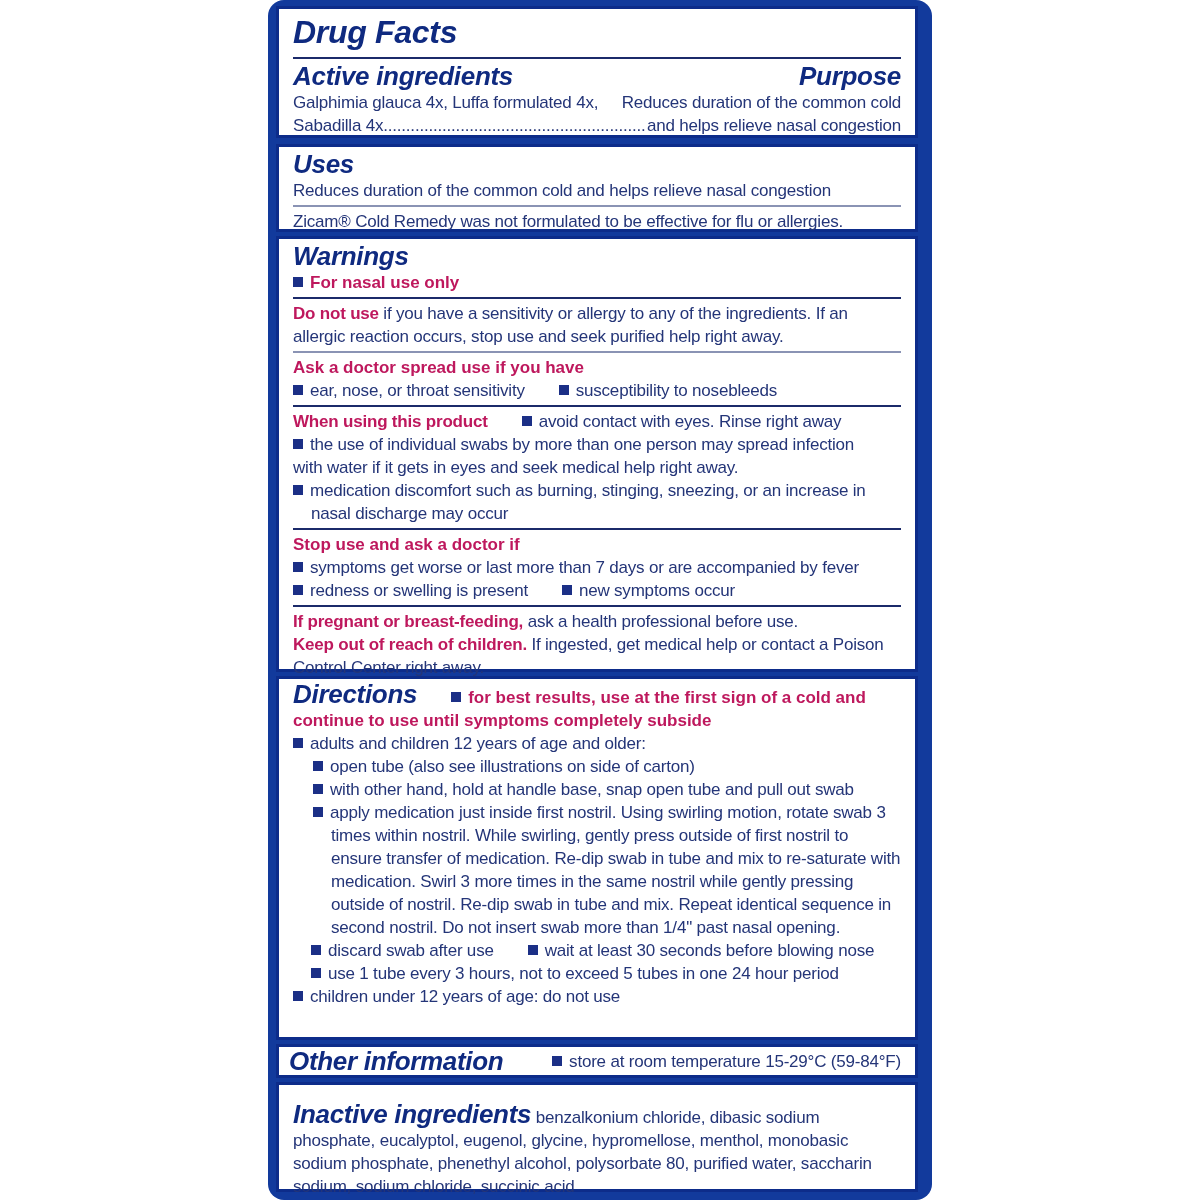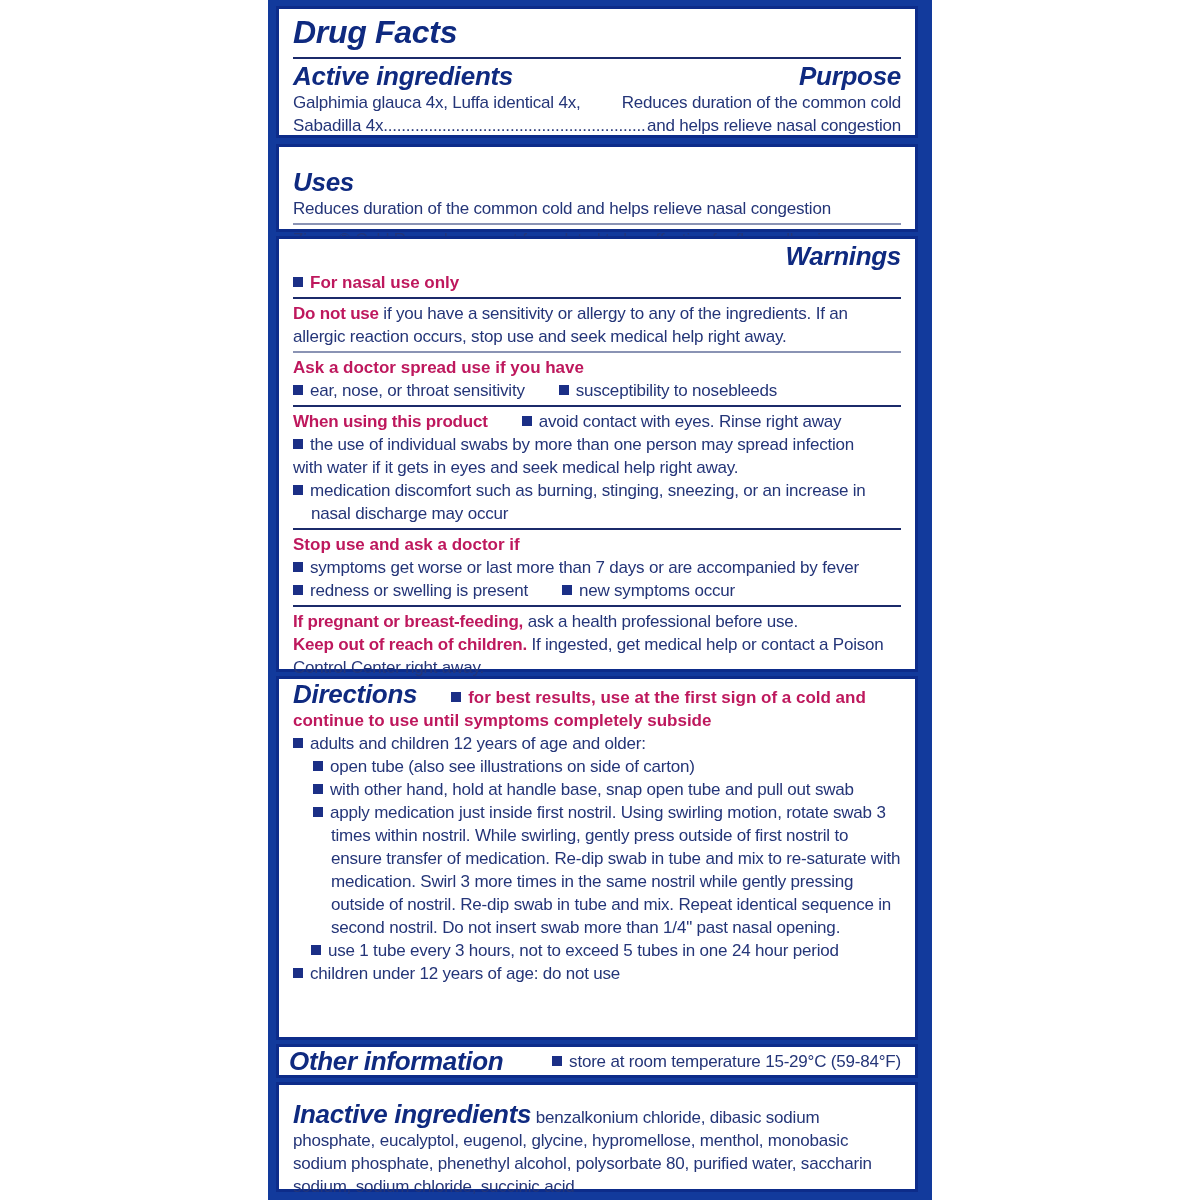--- a/index.html
+++ b/index.html
@@ -1,19 +1,20 @@
 <!DOCTYPE html>
 <html><head>
 <meta charset="utf-8">
 <style>
   html, body { margin:0; padding:0; background:#ffffff; }
   body { width:1200px; height:1200px; position:relative; overflow:hidden; }
   .panel {
     position:absolute; left:268px; top:0; width:664px; height:1200px;
     background:#123a9c;
+    border-radius:16px;
   }
   .box {
     position:absolute; left:8px; width:642px; background:#fff;
     border:3px solid #0d2c8a; box-sizing:border-box;
     padding:0 14px 0 14px;
     color:#1a2a6e;
     font-family:"Liberation Sans", sans-serif;
     font-size:17px; line-height:23px;
     transform-origin:left top;
   }
@@ -37,42 +38,42 @@
 <div class="panel">
 
   <div class="box" style="top:6px;height:132px;">
     <div class="t h1" style="margin-top:4px;">Drug Facts</div>
     <div class="rule-thick" style="margin-top:6px;margin-bottom:2px;"></div>
     <div class="row">
       <span class="t h2">Active ingredients</span>
       <span class="t h2">Purpose</span>
     </div>
     <div class="row txt">
-      <span>Galphimia glauca 4x, Luffa identical 4x,</span>
+      <span>Galphimia glauca 4x, Luffa formulated 4x,</span>
       <span>Reduces duration of the common cold</span>
     </div>
     <div class="row txt">
       <span>Sabadilla 4x</span>
       <span class="dots">..............................................................</span>
       <span>and helps relieve nasal congestion</span>
     </div>
   </div>
 
   <div class="box" style="top:144px;height:88px;">
-    <div class="t h2" style="margin-top:20px;">Uses</div>
+    <div class="t h2" style="margin-top:2px;">Uses</div>
     <div class="txt">Reduces duration of the common cold and helps relieve nasal congestion</div>
     <div class="rule-thin"></div>
     <div class="txt">Zicam® Cold Remedy was not formulated to be effective for flu or allergies.</div>
   </div>
 
   <div class="box" style="top:236px;height:436px;">
-    <div class="t h2" style="margin-top:2px;text-align:right;">Warnings</div>
+    <div class="t h2" style="margin-top:2px;">Warnings</div>
     <div class="b"><span class="sq"></span><span>For nasal use only</span></div>
     <div class="rule-thick"></div>
-    <div class="txt"><span class="b">Do not use</span><span> if you have a sensitivity or allergy to any of the ingredients. If an allergic reaction occurs, stop use and seek medical help right away.</span></div>
+    <div class="txt"><span class="b">Do not use</span><span> if you have a sensitivity or allergy to any of the ingredients. If an allergic reaction occurs, stop use and seek purified help right away.</span></div>
     <div class="rule-thin"></div>
     <div class="b">Ask a doctor spread use if you have</div>
     <div class="txt">
       <span class="sq"></span><span>ear, nose, or throat sensitivity</span><span class="gap"></span><span class="sq"></span><span>susceptibility to nosebleeds</span>
     </div>
     <div class="rule-thick"></div>
     <div class="txt">
       <span class="b">When using this product</span><span class="gap"></span><span class="sq"></span><span>avoid contact with eyes. Rinse right away</span>
     </div>
     <div class="txt"><span class="sq"></span><span>the use of individual swabs by more than one person may spread infection</span></div>
@@ -88,20 +89,21 @@
   </div>
 
   <div class="box" style="top:676px;height:364px;">
     <div style="margin-top:0;">
       <span class="t h2">Directions</span><span class="gap"></span><span class="sq"></span><span class="b">for best results, use at the first sign of a cold and continue to use until symptoms completely subside</span>
     </div>
     <div class="txt"><span class="sq"></span><span>adults and children 12 years of age and older:</span></div>
     <div class="txt hang"><span class="sq"></span><span>open tube (also see illustrations on side of carton)</span></div>
     <div class="txt hang"><span class="sq"></span><span>with other hand, hold at handle base, snap open tube and pull out swab</span></div>
     <div class="txt hang"><span class="sq"></span><span>apply medication just inside first nostril. Using swirling motion, rotate swab 3 times within nostril. While swirling, gently press outside of first nostril to ensure transfer of medication. Re-dip swab in tube and mix to re-saturate with medication. Swirl 3 more times in the same nostril while gently pressing outside of nostril. Re-dip swab in tube and mix. Repeat identical sequence in second nostril. Do not insert swab more than 1/4" past nasal opening.</span></div>
+    <div class="txt ind"><span class="sq"></span><span>discard swab after use</span><span class="gap"></span><span class="sq"></span><span>wait at least 30 seconds before blowing nose</span></div>
     <div class="txt ind"><span class="sq"></span><span>use 1 tube every 3 hours, not to exceed 5 tubes in one 24 hour period</span></div>
     <div class="txt"><span class="sq"></span><span>children under 12 years of age: do not use</span></div>
   </div>
 
   <div class="box" style="top:1044px;height:34px;padding-left:10px;">
     <div class="row" style="align-items:center;height:28px;text-align:center;">
       <span class="t h2">Other information</span>
       <span class="txt"><span class="sq"></span><span>store at room temperature 15-29°C (59-84°F)</span></span>
     </div>
   </div>

